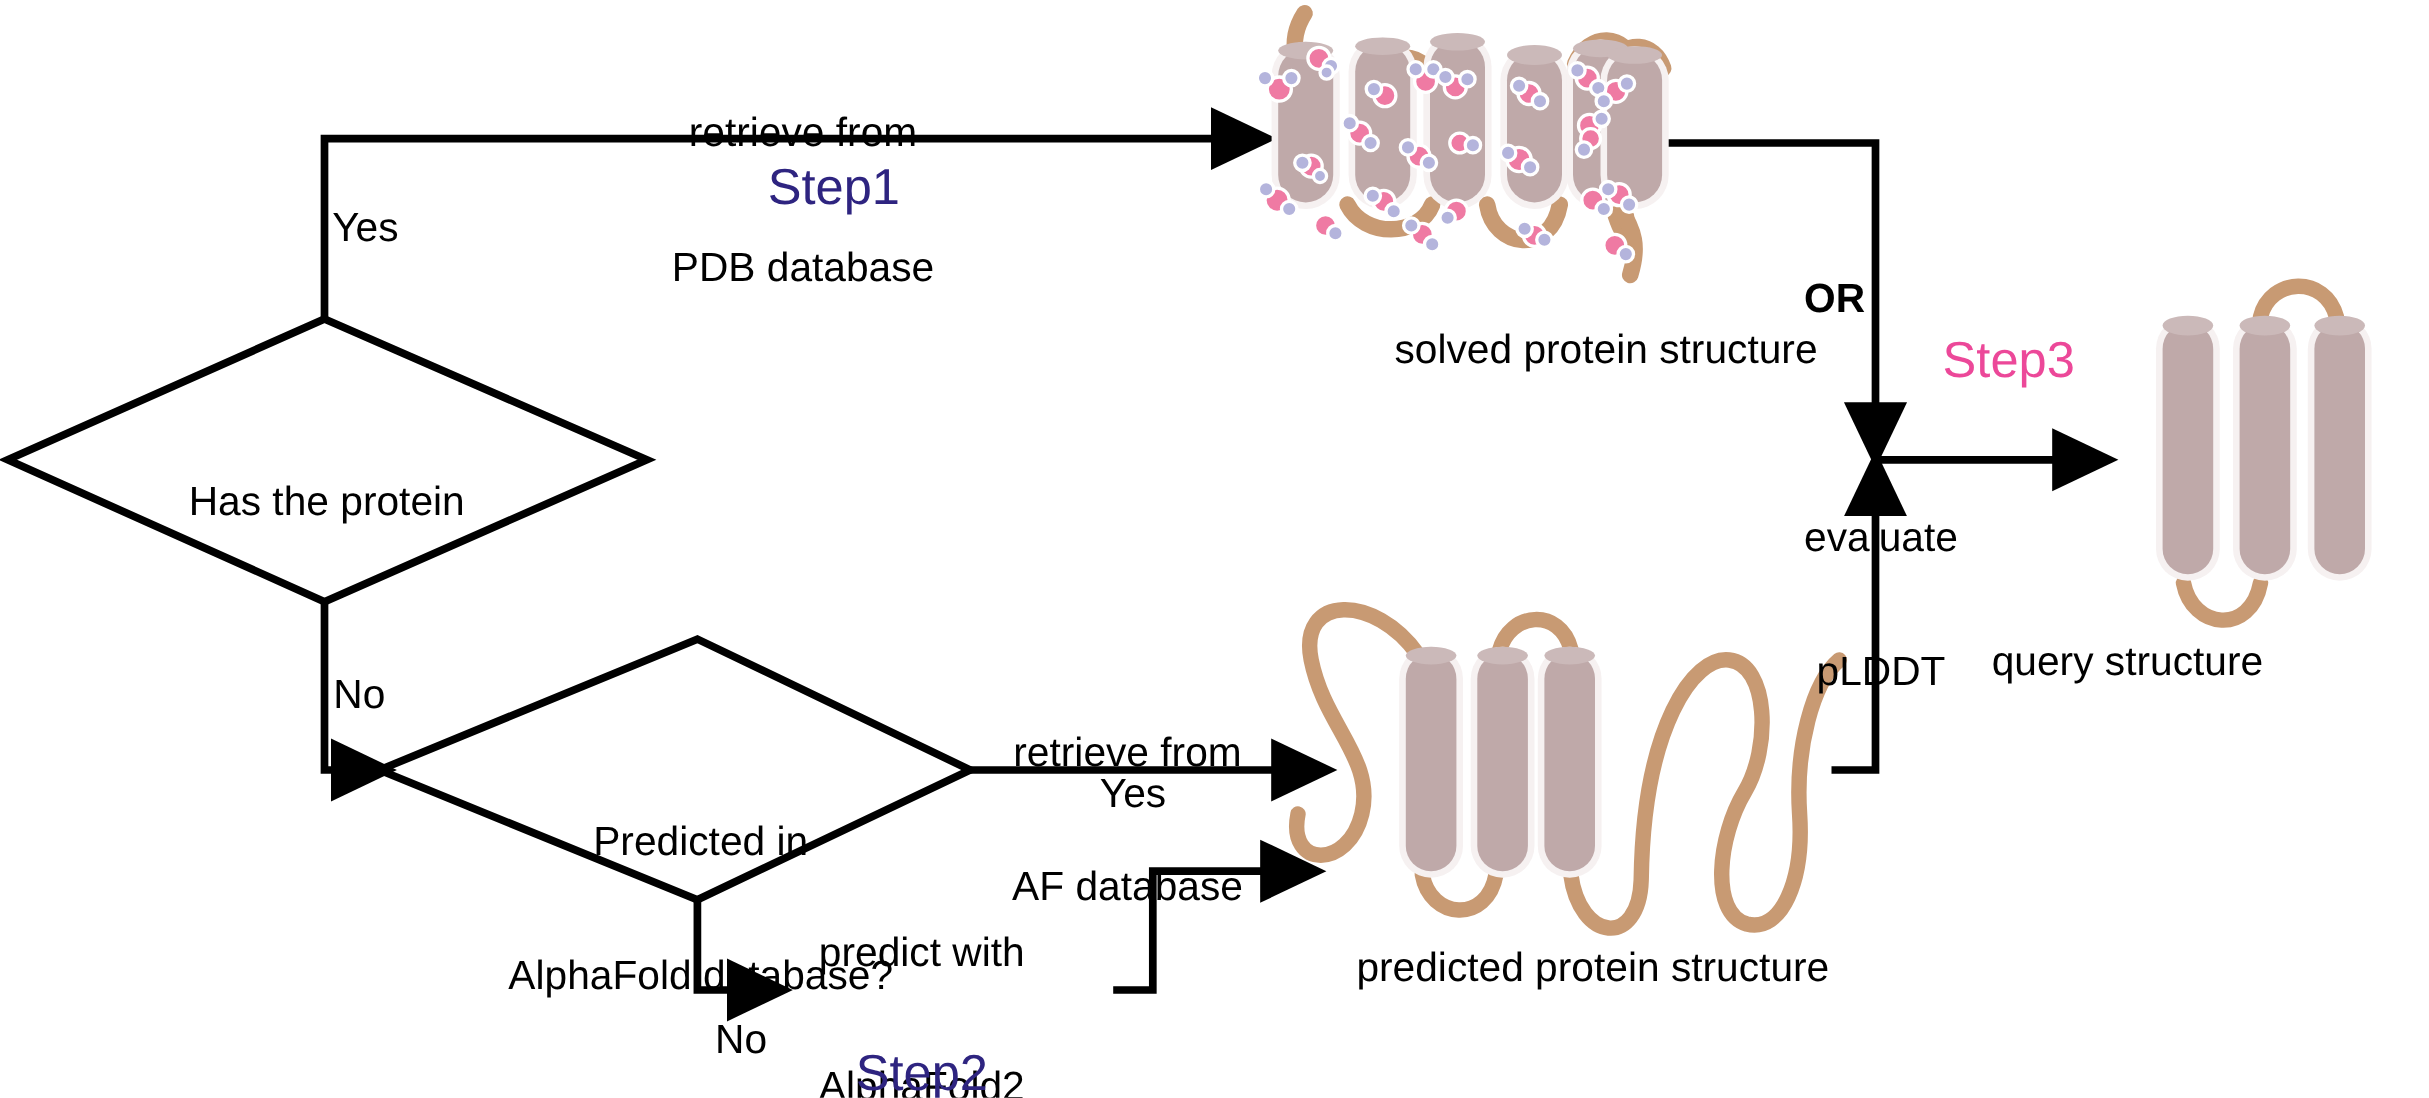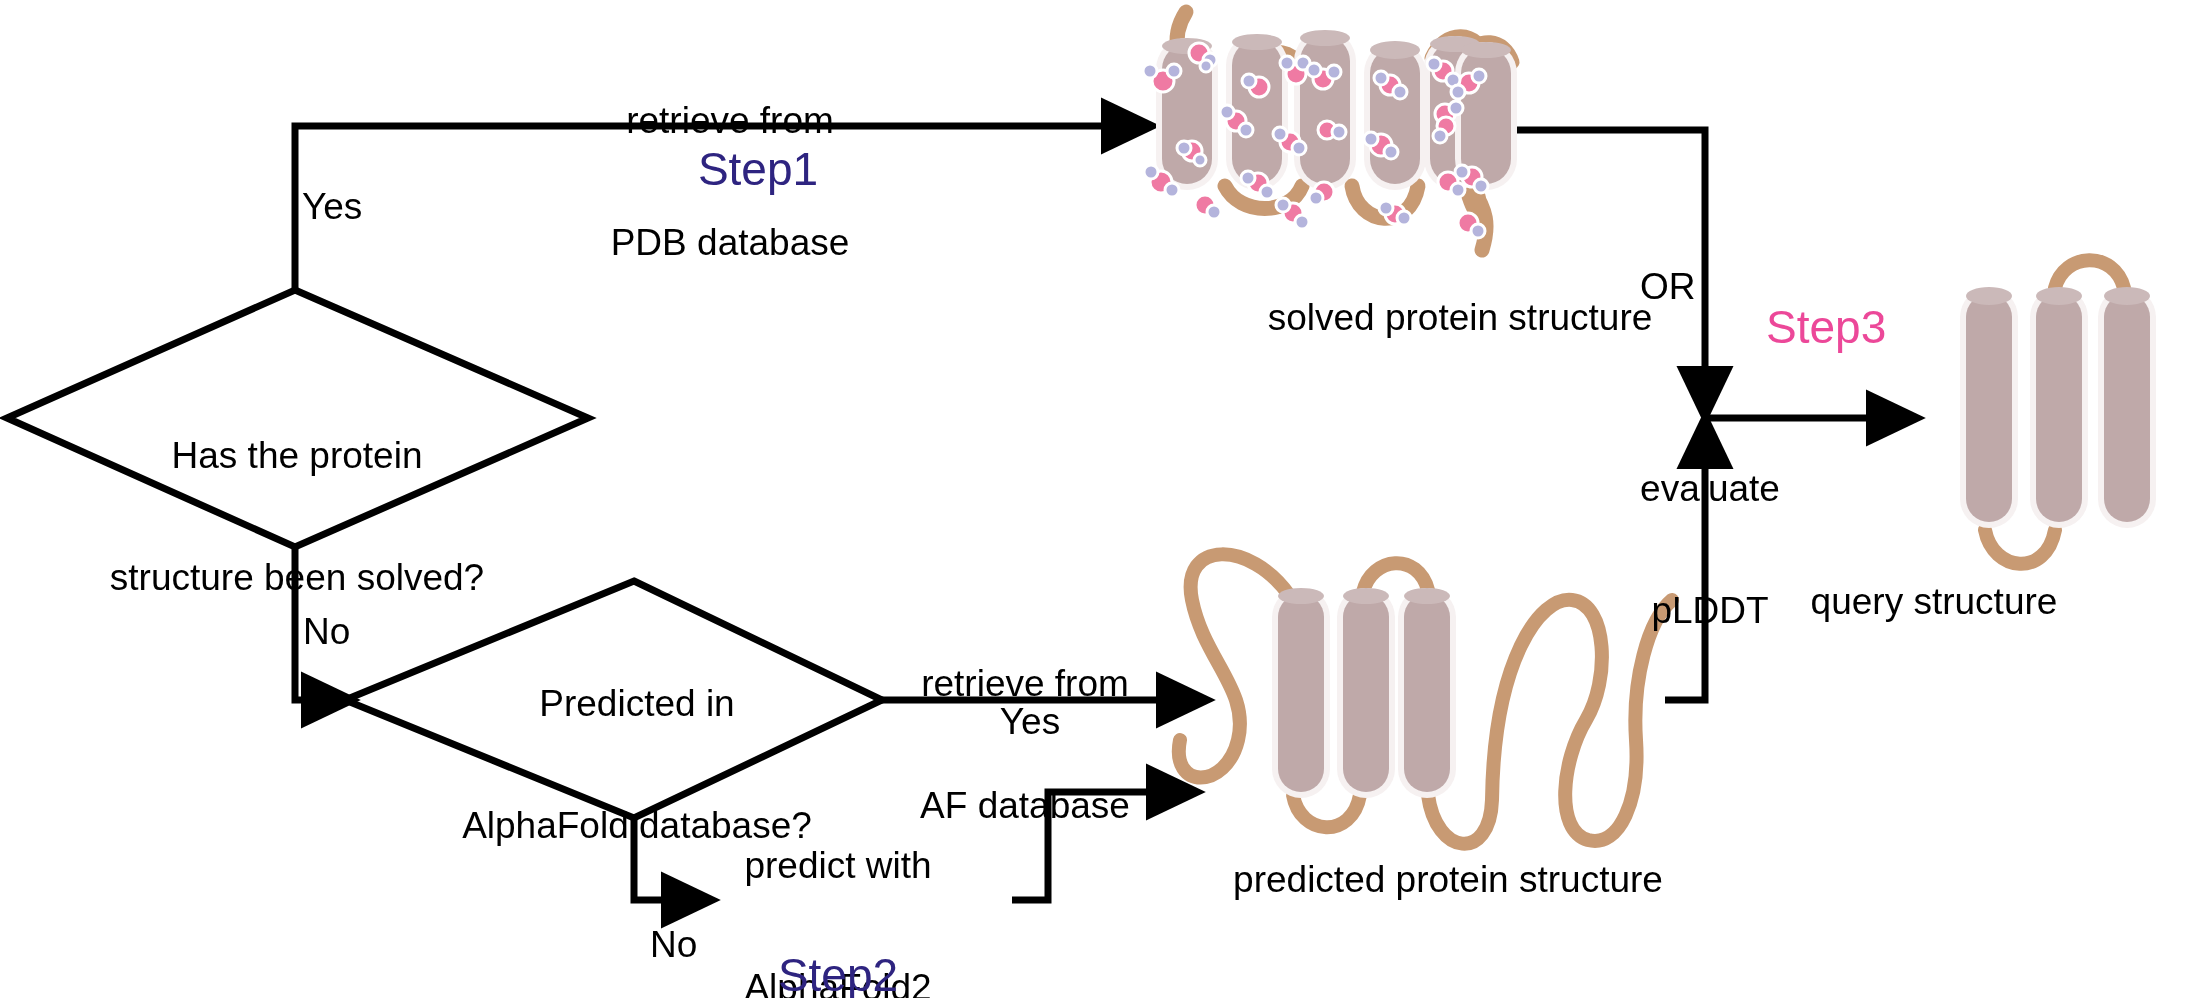--- a/index.html
+++ b/index.html
@@ -234,47 +234,46 @@
   <div class="lbl ctr" style="left:730px;top:20px;">
     <div>retrieve from</div>
     <div>PDB database</div>
   </div>
   <div class="step ctr" style="left:730px;top:142px;color:#2E2480;margin-left:28px;">Step1</div>
 
   <div class="lbl" style="left:302px;top:187px;">Yes</div>
 
   <div class="lbl ctr" style="left:297px;top:355px;">
     <div>Has the protein</div>
-    <div>structure been solved?</div>
   </div>
 
   <div class="lbl" style="left:303px;top:612px;">No</div>
 
-  <div class="lbl ctr" style="left:637px;top:603px;">
+  <div class="lbl ctr" style="left:637px;top:664px;">
     <div>Predicted in</div>
     <div>AlphaFold database?</div>
   </div>
 
   <div class="lbl ctr" style="left:1025px;top:583px;">
     <div>retrieve from</div>
     <div>AF database</div>
   </div>
   <div class="lbl ctr" style="left:1030px;top:702px;">Yes</div>
 
   <div class="lbl ctr" style="left:838px;top:765px;">
     <div>predict with</div>
     <div>AlphaFold2</div>
   </div>
   <div class="step ctr" style="left:838px;top:948px;color:#2E2480;">Step2</div>
 
   <div class="lbl" style="left:650px;top:925px;">No</div>
 
   <div class="step" style="left:1766px;top:300px;color:#ec4899;">Step3</div>
 
-  <div class="lbl" style="left:1640px;top:267px;">OR</div>
+  <div class="lbl" style="left:1640px;top:252px;font-weight:bold;">OR</div>
 
   <div class="lbl ctr" style="left:1710px;top:388px;">
     <div>evaluate</div>
     <div>pLDDT</div>
   </div>
 
   <div class="lbl ctr" style="left:1460px;top:298px;">solved protein structure</div>
 
   <div class="lbl ctr" style="left:1448px;top:860px;">predicted protein structure</div>
 

